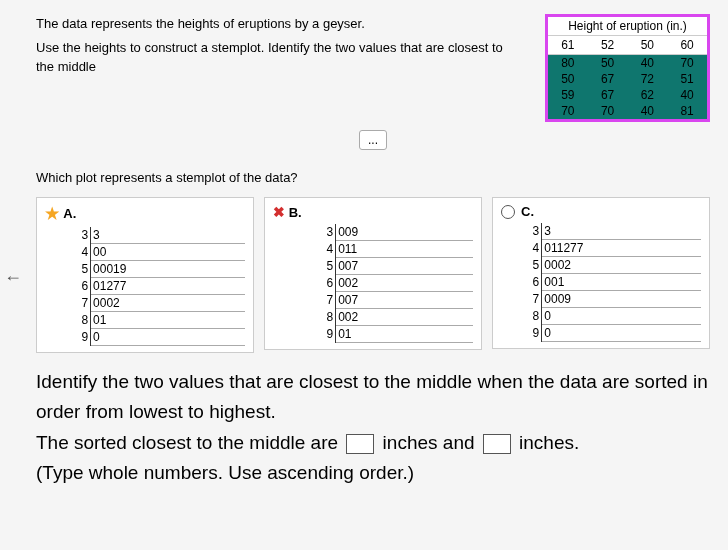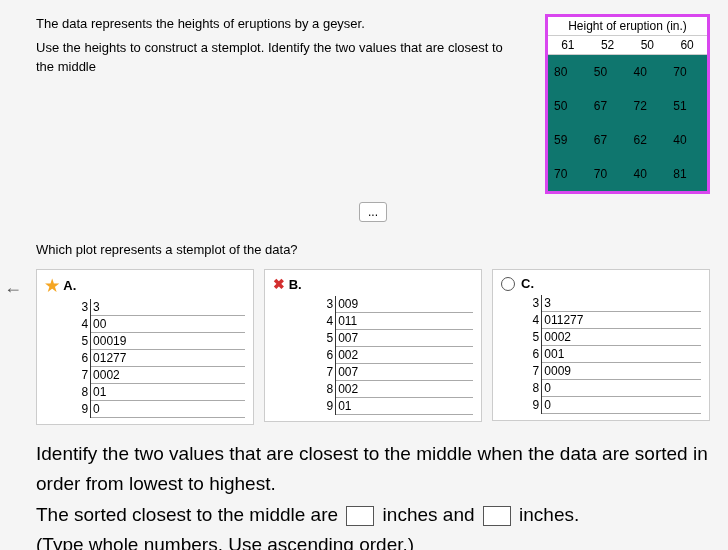--- a/index.html
+++ b/index.html
@@ -45,22 +45,22 @@
     }
     .data-table th {
       background: white;
       text-align: center;
       padding: 2px 6px;
       font-weight: normal;
       font-size: 12px;
       border-bottom: 1px solid #ccc;
     }
     .data-table td {
-      text-align: left;
-      padding: 10px 6px;
+      text-align: center;
+      padding: 1px 6px;
       font-size: 12px;
     }
     .col-header {
       font-weight: bold;
     }
     .divider-row {
       display: flex;
       justify-content: center;
       margin: 8px 0;
     }

